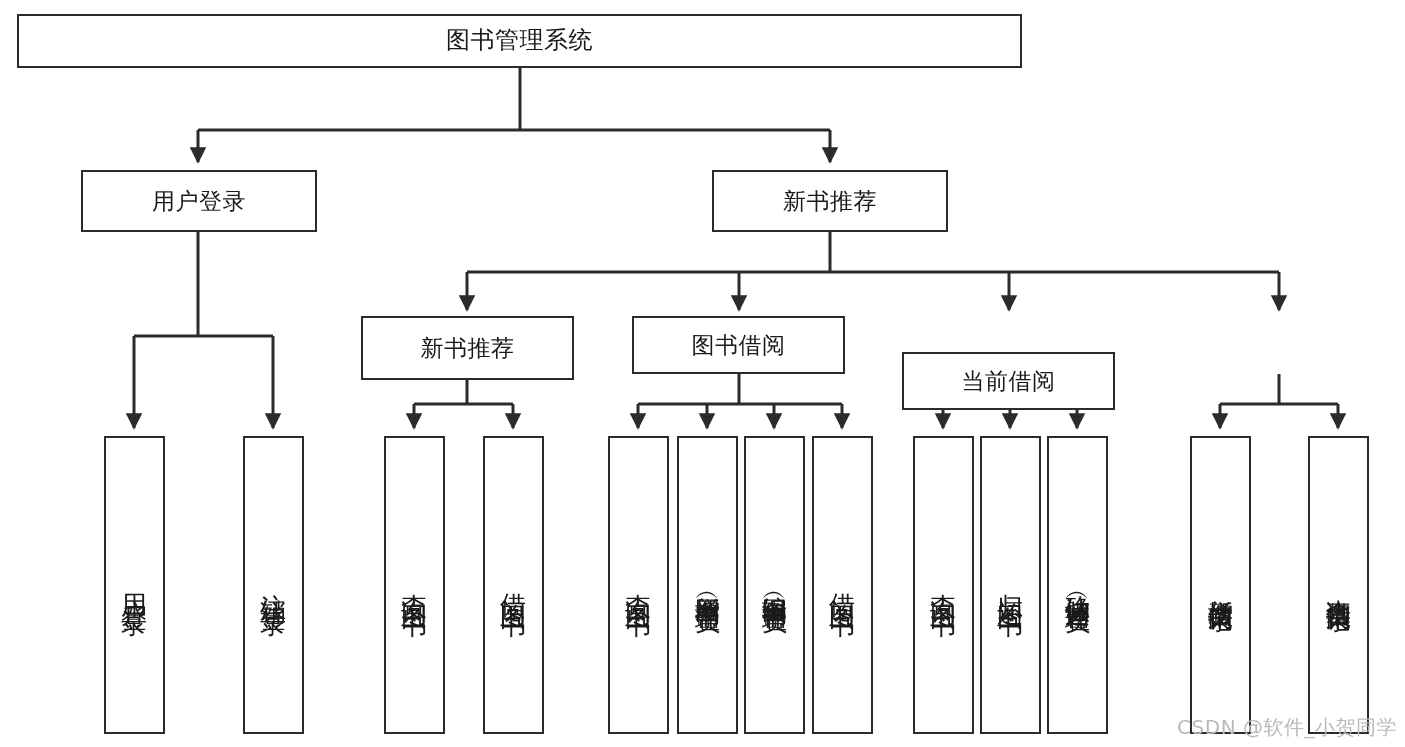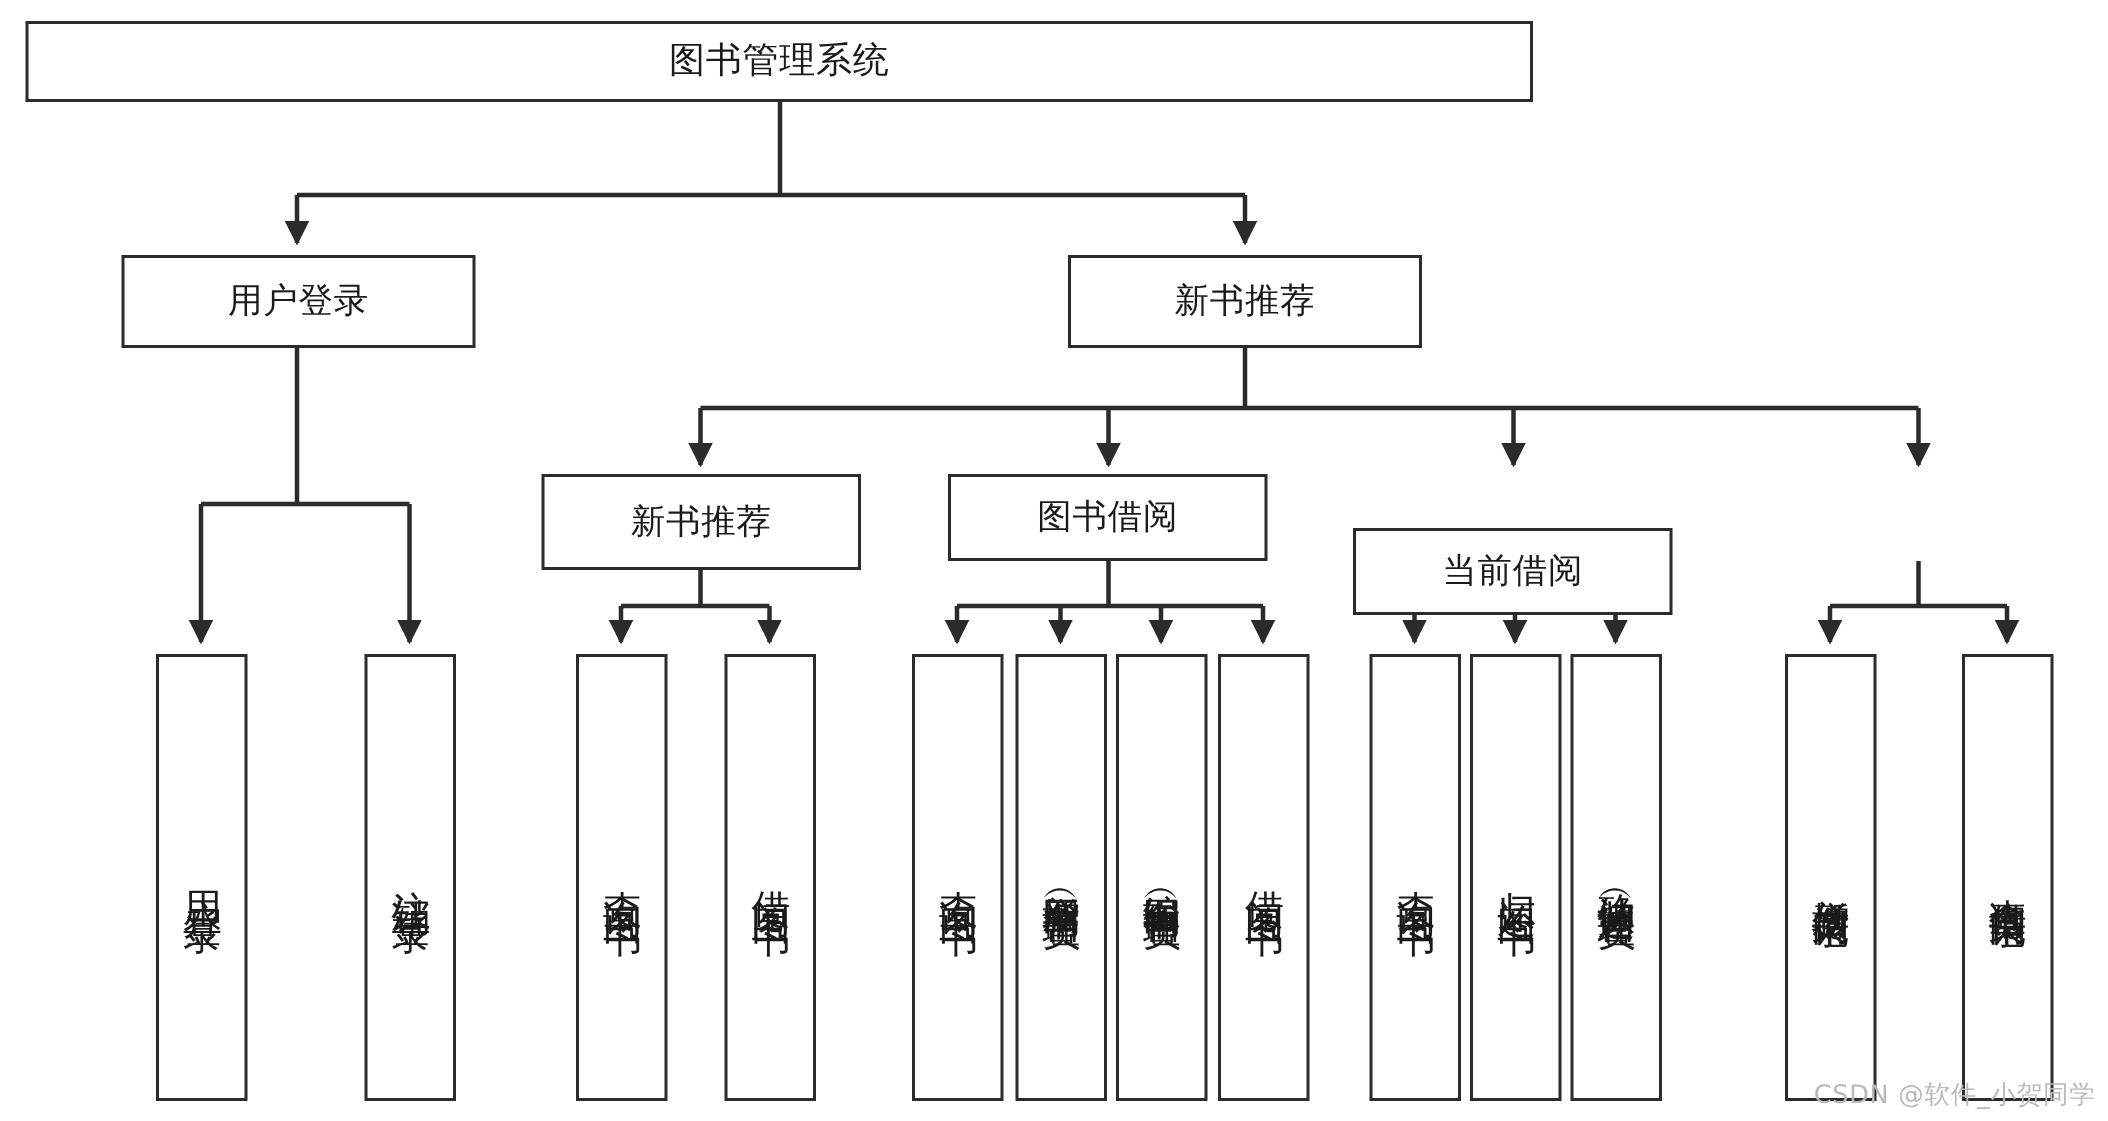--- a/index.html
+++ b/index.html
@@ -62,21 +62,21 @@
     max-height: 282px;
   }
   .node.vert.tight .label {
     font-size: 25px;
     letter-spacing: 2px;
   }
   .watermark {
     position: absolute;
     right: 8px;
     bottom: 6px;
-    font-size: 17px;
+    font-size: 20px;
     color: #b9b9b9;
     letter-spacing: 0.5px;
     white-space: nowrap;
     pointer-events: none;
   }
 </style>
 </head>
 <body>
 
 <div id="diagram-root">

